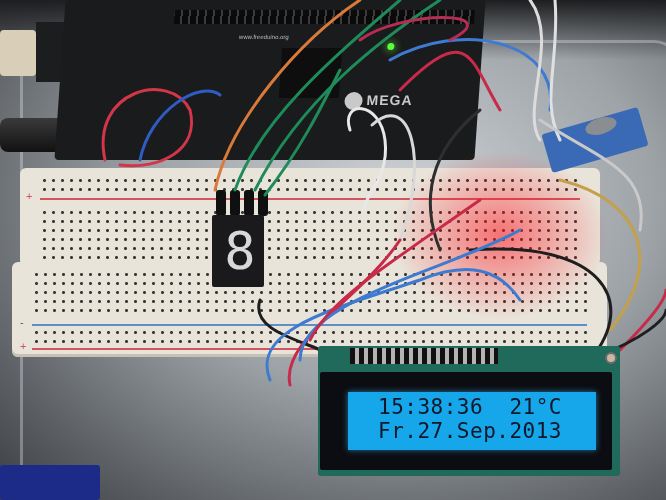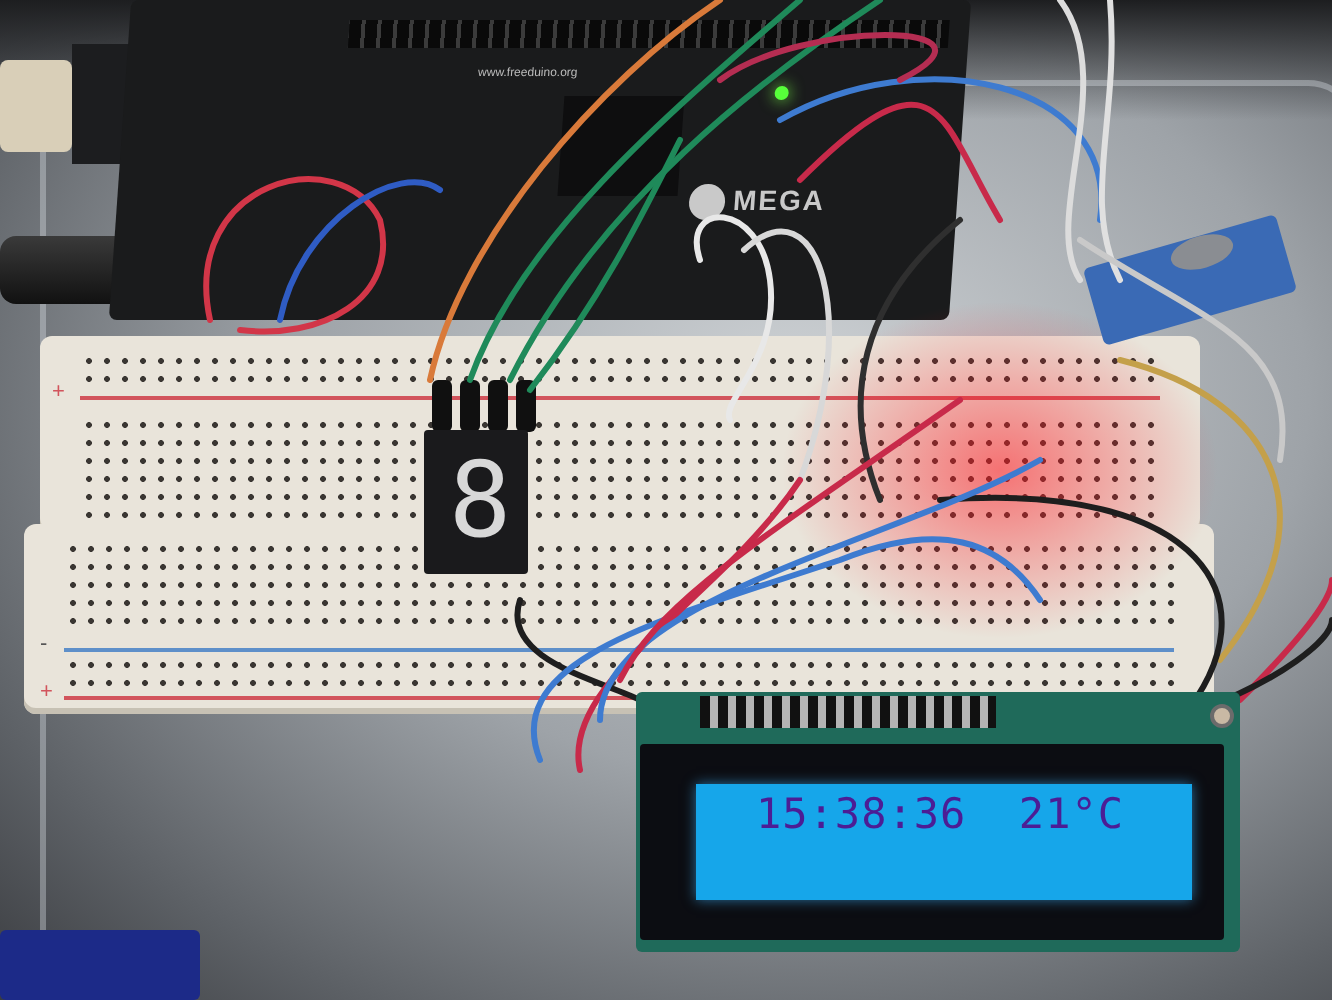--- a/index.html
+++ b/index.html
@@ -62,21 +62,21 @@
 
     
     .lcd-pcb { position: absolute; left: 318px; top: 346px; width: 302px; height: 130px;
       background: #1f6a5a; border-radius: 3px; }
     .lcd-header { position: absolute; left: 350px; top: 348px; width: 148px; height: 16px;
       background: repeating-linear-gradient(90deg, #111 0 5px, #b4b4b4 5px 9px); }
     .lcd-bezel { position: absolute; left: 320px; top: 372px; width: 292px; height: 98px;
       background: #0c0d12; border-radius: 2px; }
     .lcd-screen { position: absolute; left: 348px; top: 392px; width: 248px; height: 58px;
       background: #16a6ea; box-shadow: 0 0 6px rgba(60,180,255,0.6); }
-    .lcd-line { position: absolute; left: 30px; color: #4c1d95;
+    .lcd-line { position: absolute; left: 30px; color: #0f172a;
       font: 21px "DejaVu Sans Mono", monospace; letter-spacing: 0.5px; white-space: pre; }
     .lcd-line-1 { top: 3px; }
     .lcd-line-2 { top: 27px; }
     .lcd-hole { position: absolute; left: 605px; top: 352px; width: 12px; height: 12px;
       border-radius: 50%; background: #c9b9a4; border: 2px solid #6b6b6b; }
 
     
     .wires { position: absolute; left: 0; top: 0; width: 666px; height: 500px; }
     .blue-bottom { position: absolute; left: 0; top: 465px; width: 100px; height: 35px;
       background: #1c2a88; border-radius: 3px; }
@@ -157,16 +157,17 @@
       <path d="M600 355 C640 340, 666 320, 666 310" stroke="#1e1e1e"></path>
     </g>
   </svg>
 
   <div class="lcd-pcb"></div>
   <div class="lcd-header"></div>
   <div class="lcd-hole"></div>
   <div class="lcd-bezel"></div>
   <div class="lcd-screen">
     <span class="lcd-line lcd-line-1">15:38:36  21°C</span>
+    <span class="lcd-line lcd-line-2">Fr.27.Sep.2013</span>
   </div>
 
   <div class="blue-bottom"></div>
 </div>
 
 </body></html>

